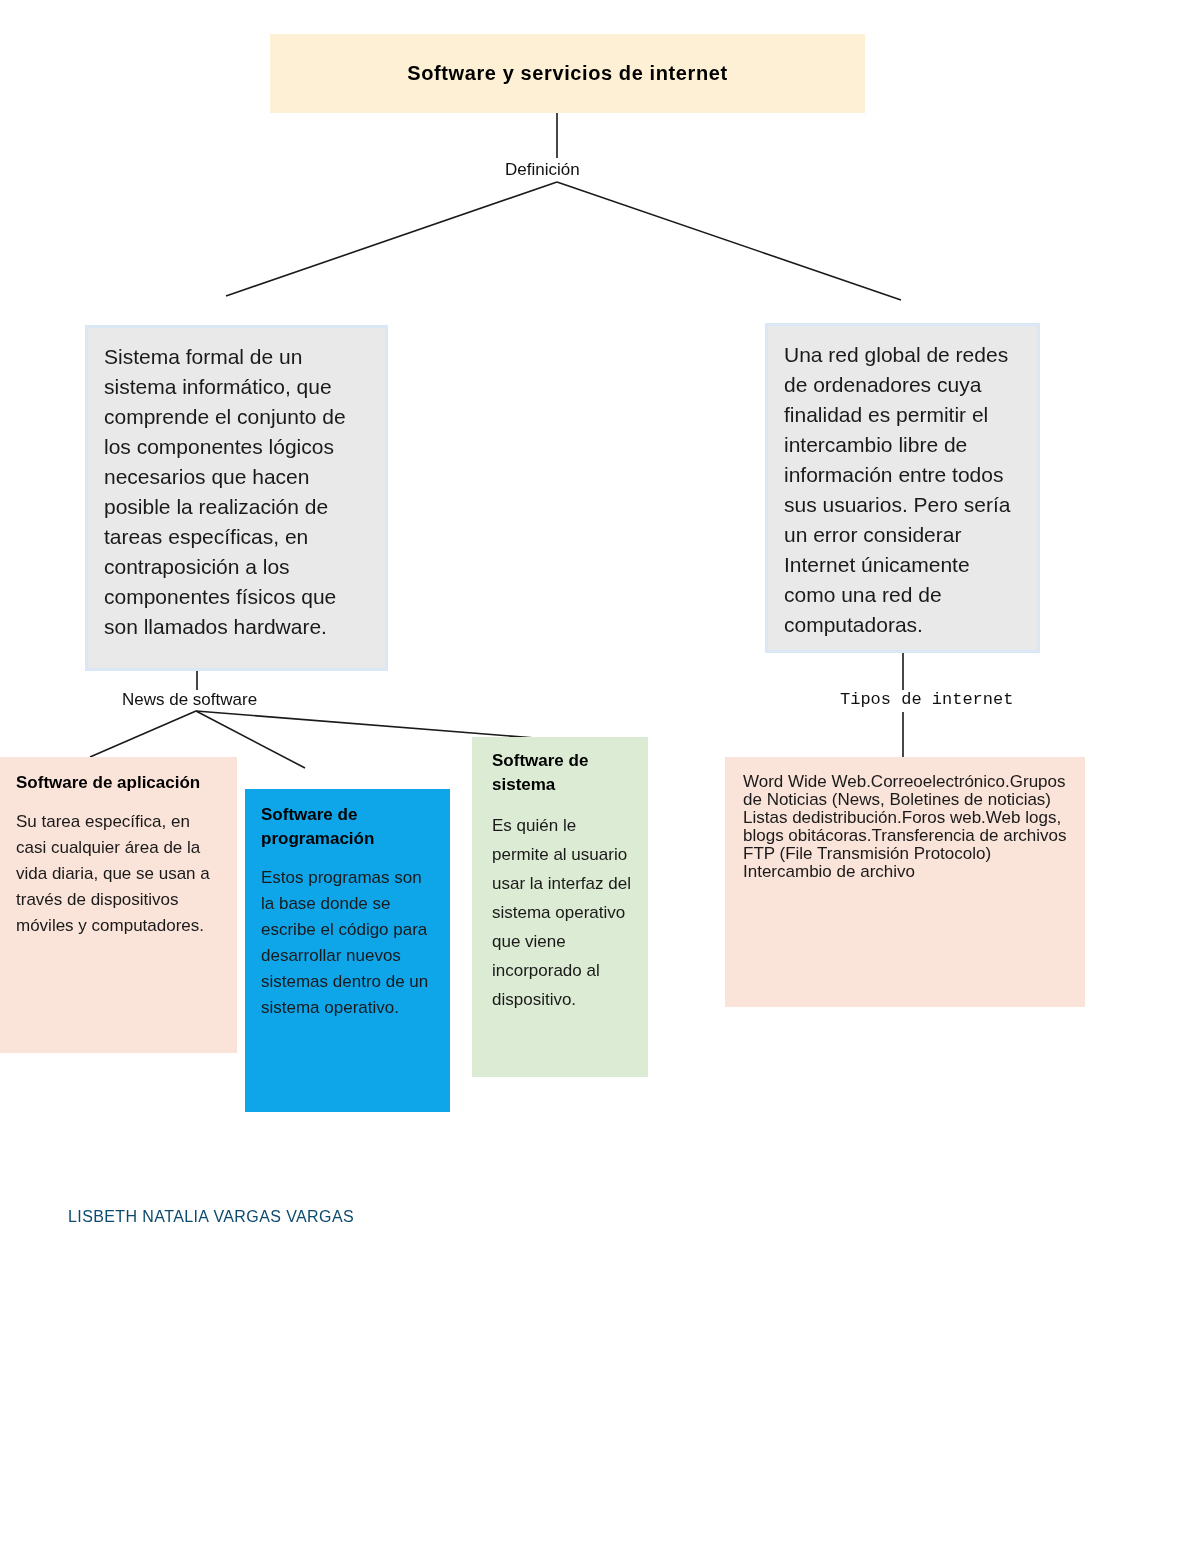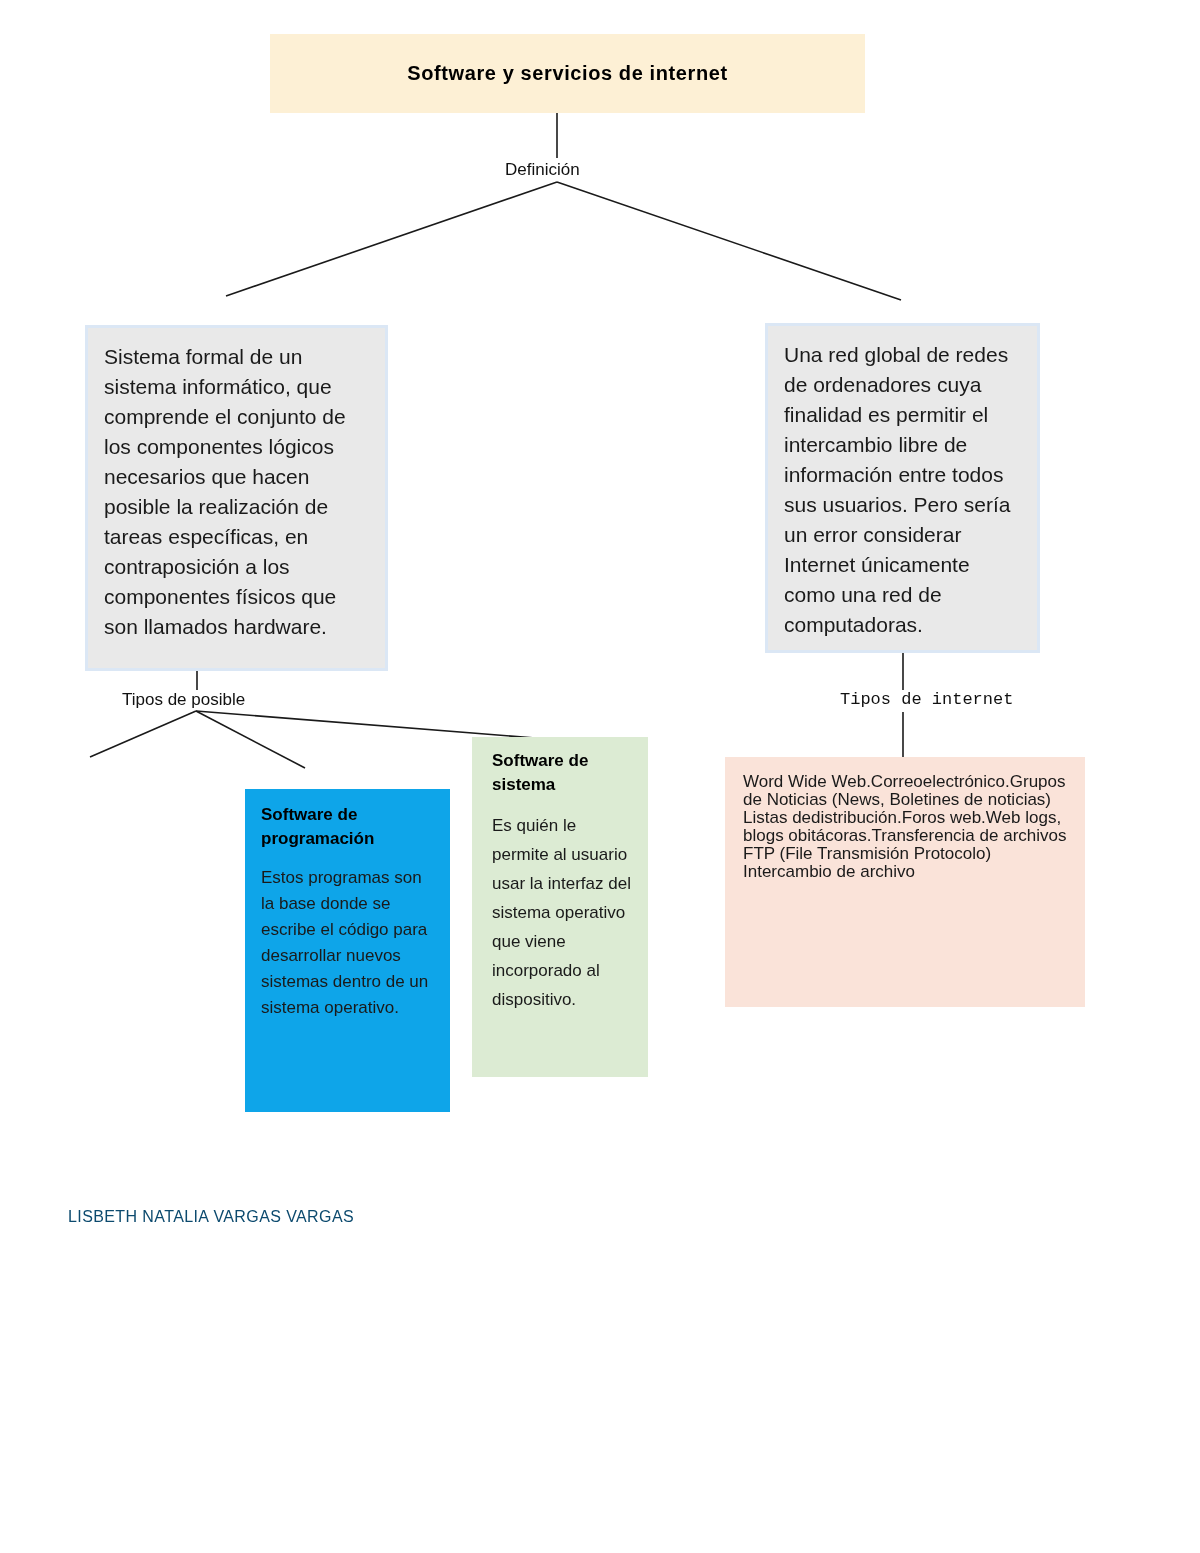--- a/index.html
+++ b/index.html
@@ -184,31 +184,35 @@
     <line x1="196" y1="711" x2="560" y2="740" stroke="#1a1a1a" stroke-width="1.6"></line>
 
     <line x1="903" y1="712" x2="903" y2="757" stroke="#1a1a1a" stroke-width="1.6"></line>
   </svg>
 
   <div class="node" id="title-box">
     <span class="title-text">Software y servicios de internet</span>
   </div>
 
   <span class="branch-label" id="label-definicion">Definición</span>
-  <span class="branch-label" id="label-tipos-software">Tipos de posible</span>
+  <span class="branch-label" id="label-tipos-software">News de software</span>
   <span class="branch-label" id="label-tipos-internet">Tipos de internet</span>
 
   <div class="node def-box" id="def-software">
     <span class="def-text">Sistema formal de un sistema informático, que comprende el conjunto de los componentes lógicos necesarios que hacen posible la realización de tareas específicas, en contraposición a los componentes físicos que son llamados hardware.</span>
   </div>
 
   <div class="node def-box" id="def-internet">
     <span class="def-text">Una red global de redes de ordenadores cuya finalidad es permitir el intercambio libre de información entre todos sus usuarios. Pero sería un error considerar Internet únicamente como una red de computadoras.</span>
   </div>
 
+  <div class="node type-box" id="box-aplicacion">
+    <span class="type-title">Software de aplicación</span>
+    <span class="type-body">Su tarea específica, en casi cualquier área de la vida diaria, que se usan a través de dispositivos móviles y computadores.</span>
+  </div>
 
   <div class="node type-box centered" id="box-programacion">
     <span class="type-title">Software de programación</span>
     <span class="type-body">Estos programas son la base donde se escribe el código para desarrollar nuevos sistemas dentro de un sistema operativo.</span>
   </div>
 
   <div class="node type-box centered" id="box-sistema">
     <span class="type-title">Software de sistema</span>
     <span class="type-body">Es quién le permite al usuario usar la interfaz del sistema operativo que viene incorporado al dispositivo.</span>
   </div>

